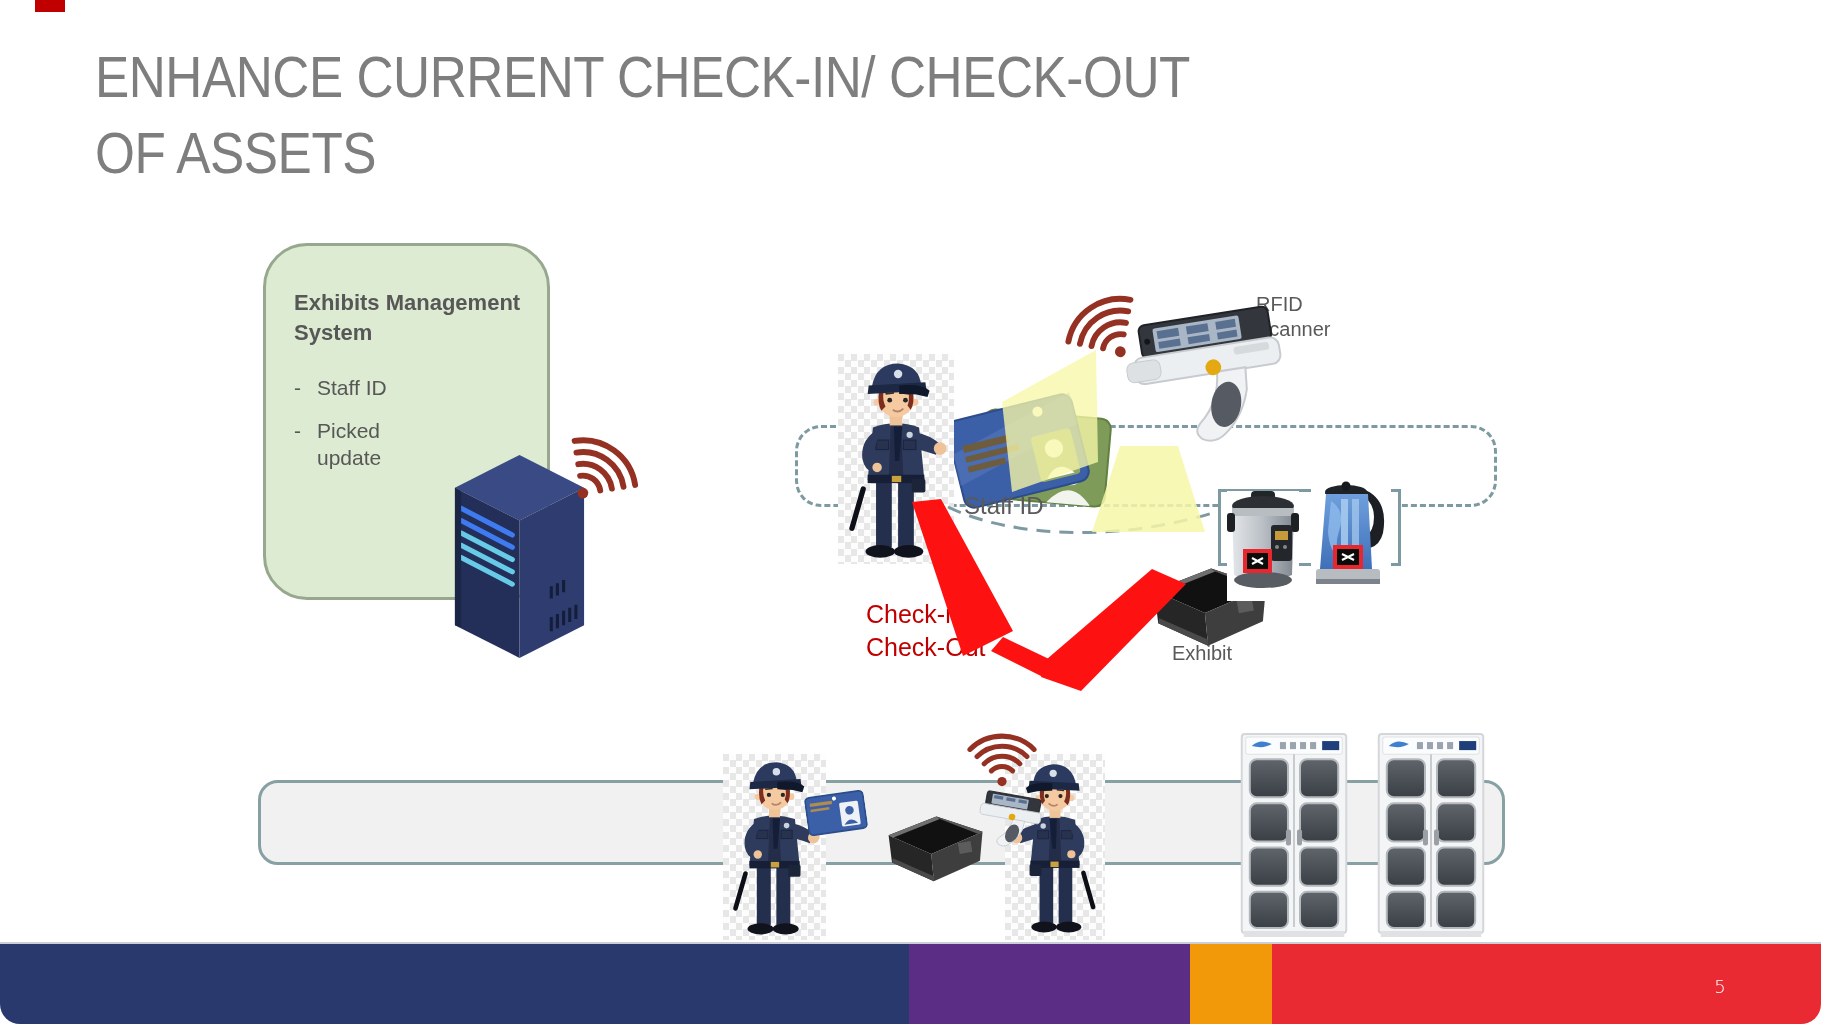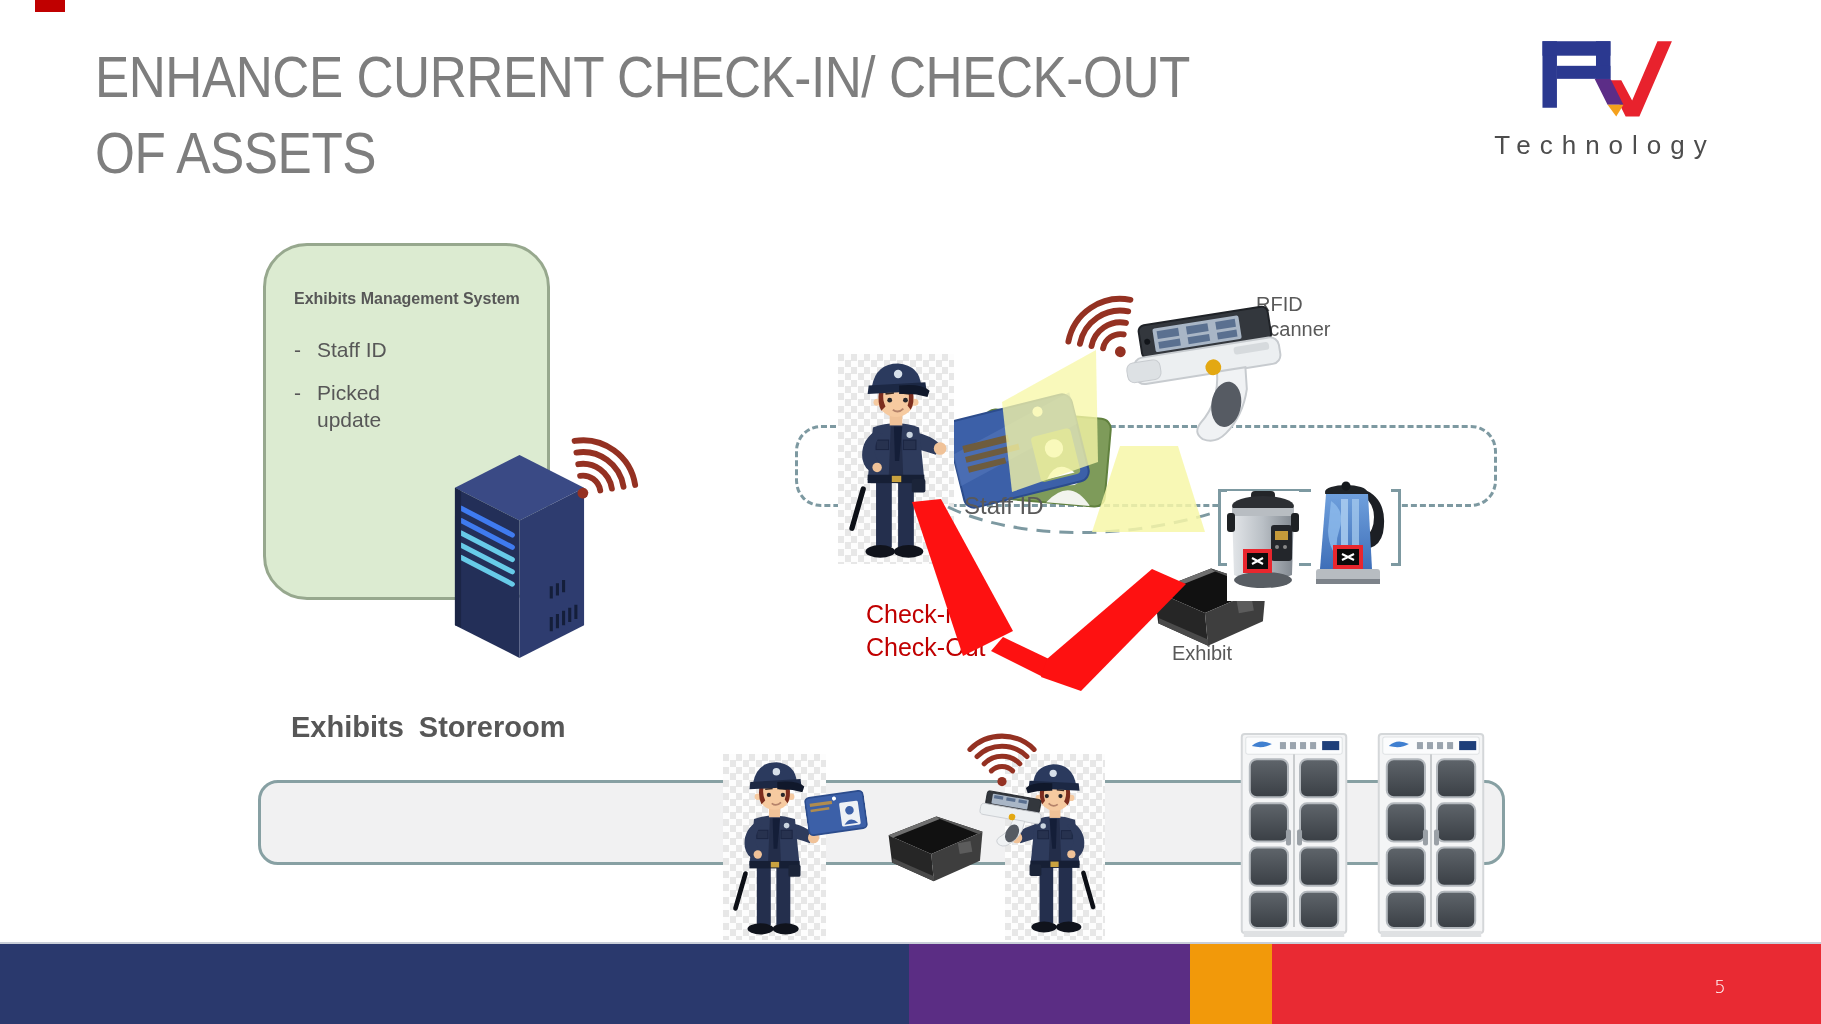--- a/index.html
+++ b/index.html
@@ -1,38 +1,38 @@
 <!DOCTYPE html>
 <html><head>
 <meta charset="utf-8">
 <style>
   html,body{margin:0;padding:0;background:#ffffff;}
   #canvas{position:relative;width:1821px;height:1024px;background:#ffffff;overflow:hidden;
-          font-family:"Liberation Sans",sans-serif;}
+          font-family:"Liberation Sans",sans-serif;border-radius:20px;}
   .abs{position:absolute;}
   .nosel{user-select:none;}
 
   
   .title{left:95px;top:40px;width:1210px;font-size:57px;line-height:1.33;color:#7e7e7e;
          transform:scaleX(.9);transform-origin:left top;letter-spacing:-.5px;white-space:nowrap;}
 
   
   .logo{left:1452px;top:34px;width:306px;height:136px;}
   .logo .mark{position:absolute;left:62px;top:0;width:190px;height:94px;}
   .logo .brand{position:absolute;left:0;top:96px;width:306px;text-align:center;
                font-size:26px;font-weight:300;letter-spacing:9px;color:#4d4d4d;}
 
   
   .bleed{left:35px;top:0;width:30px;height:12px;background:#c00000;}
 
   
   .emsbox{left:263px;top:243px;width:287px;height:357px;background:#dcebd1;
           border:3px solid #97a88e;border-radius:44px;box-sizing:border-box;
           padding:42px 22px 0 28px;z-index:0;}
-  .emsbox .h{font-size:16px;font-weight:bold;color:#575757;line-height:1.36;}
+  .emsbox .h{font-size:22px;font-weight:bold;color:#575757;line-height:1.36;}
   .emsbox .r{margin-top:20px;font-size:22px;color:#c00000;line-height:1.36;}
   .emsbox .b{margin-top:26px;font-size:21px;color:#575757;line-height:1.3;display:flex;gap:16px;}
   .emsbox .b + .b{margin-top:16px;}
   .emsbox .b .tx{width:120px;}
 
   .checker{background:repeating-conic-gradient(#fdfdfd 0 90deg,#e7e7e7 0 180deg) 0 0/13px 13px;}
 
   .dashedrect{left:795px;top:425px;width:702px;height:82px;border:3px dashed #7d99a1;
               border-radius:26px;box-sizing:border-box;z-index:1;}
 
@@ -169,34 +169,20 @@
     </defs>
   </svg>
 
   <div class="abs bleed"></div>
 
   <div class="abs title">
     <div>ENHANCE CURRENT CHECK-IN/ CHECK-OUT</div>
     <div>OF ASSETS</div>
   </div>
 
-  <div class="abs logo">
-    <svg class="mark" viewBox="0 0 240 130">
-      <path d="M118,64 L137,64 L152,92 L187,10 L207,10 L162,114 L143,114 Z" fill="#e8222d"></path>
-      <polygon points="100,62 122,62 140,98 118,98" fill="#5c2d87"></polygon>
-      <polygon points="118,98 140,98 130,114" fill="#f5a11c"></polygon>
-      <g fill="#2b3990">
-        <rect x="28" y="10" width="20" height="92"></rect>
-        <rect x="28" y="10" width="94" height="20"></rect>
-        <rect x="102" y="10" width="20" height="52"></rect>
-        <rect x="48" y="44" width="74" height="18"></rect>
-      </g>
-    </svg>
-    <div class="brand">Technology</div>
-  </div>
 
   <div class="abs emsbox">
     <div class="h">Exhibits Management System</div>
     <div class="b">
       <span>-</span>
       <span class="tx">Staff ID</span>
     </div>
     <div class="b">
       <span>-</span>
       <span class="tx">Picked update</span>
@@ -333,21 +319,20 @@
     <path d="M948,507 C1010,537 1115,543 1216,512" stroke="#7d99a1" stroke-width="3" stroke-dasharray="14 9" fill="none"></path>
     <polygon points="1002,402 1096,350 1098,462 1012,492" fill="#f7f7a8" opacity=".78"></polygon>
     <polygon points="1120,446 1178,446 1205,532 1092,532" fill="#f7f7a8" opacity=".85"></polygon>
     <g fill="#fe1111">
       <polygon points="912,502 941,499 1013,631 963,656"></polygon>
       <polygon points="1003,637 1049,659 1043,677 991,651"></polygon>
       <polygon points="1047,659 1152,569 1186,584 1081,691 1041,677"></polygon>
     </g>
   </svg>
 
-  <div class="abs lbl-storeroom">Exhibits Storeroom</div>
   <div class="abs storeroom"></div>
 
   <div class="abs checker z3" style="left:723px;top:754px;width:103px;height:186px">
     <svg style="width:100%;height:100%" viewBox="0 0 110 200">
         <use href="#officerSym"></use>
       </svg>
   </div>
   <svg class="abs z4" style="left:806px;top:792px;width:60px;height:42px;transform:rotate(-8deg)" viewBox="0 0 70 46">
     <rect x="1" y="1" width="68" height="44" rx="5" fill="#3c60a8" stroke="#2c4c8c" stroke-width="2"></rect>
     <g fill="#b08c4f">

